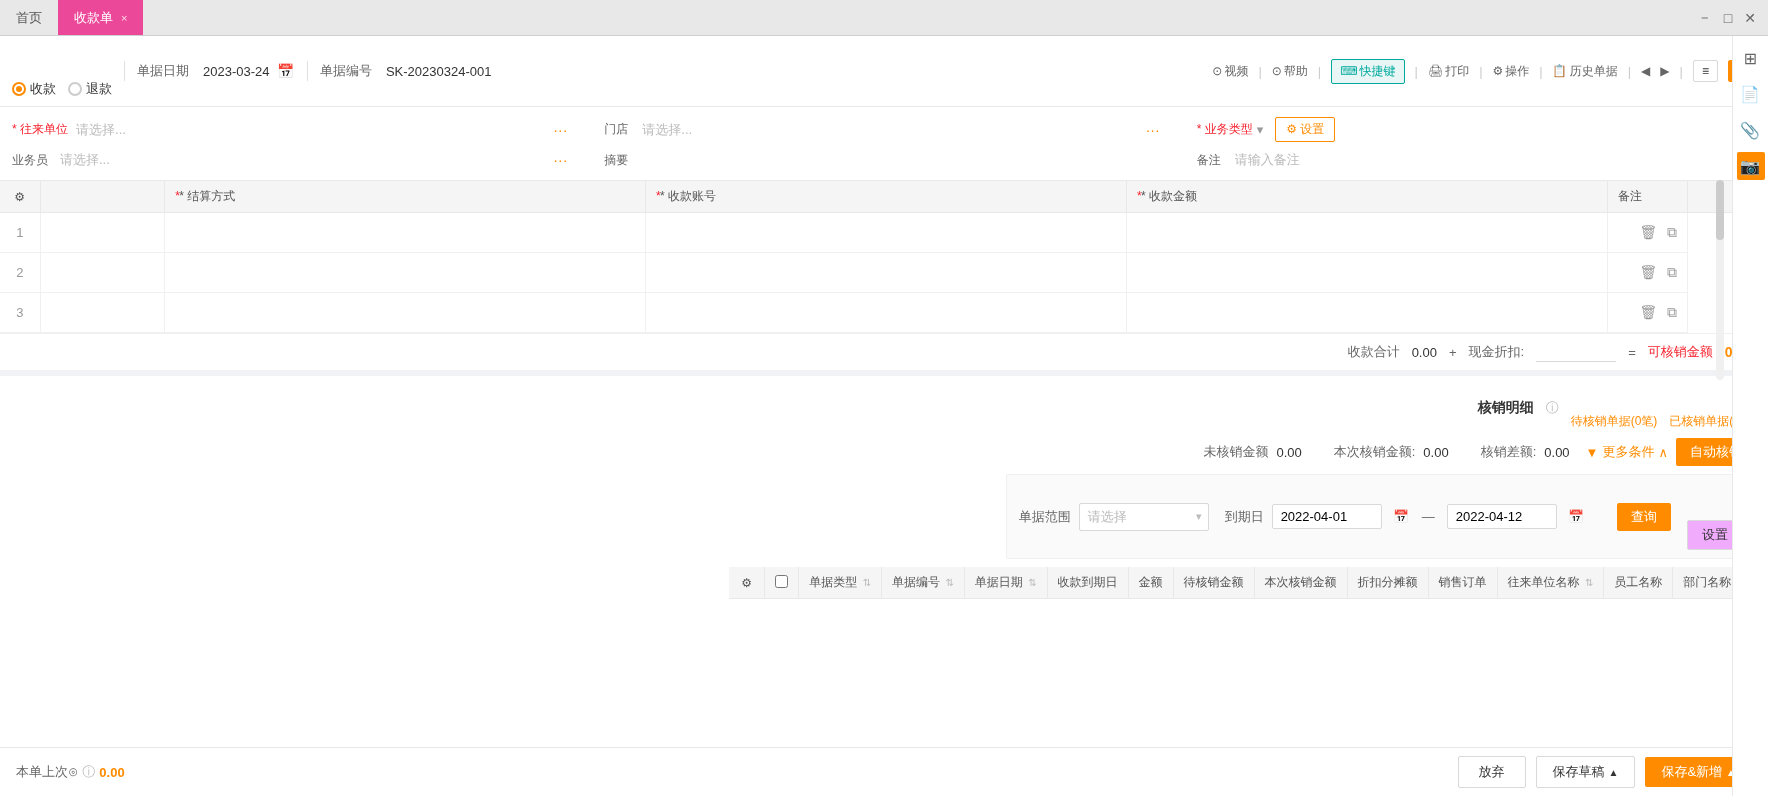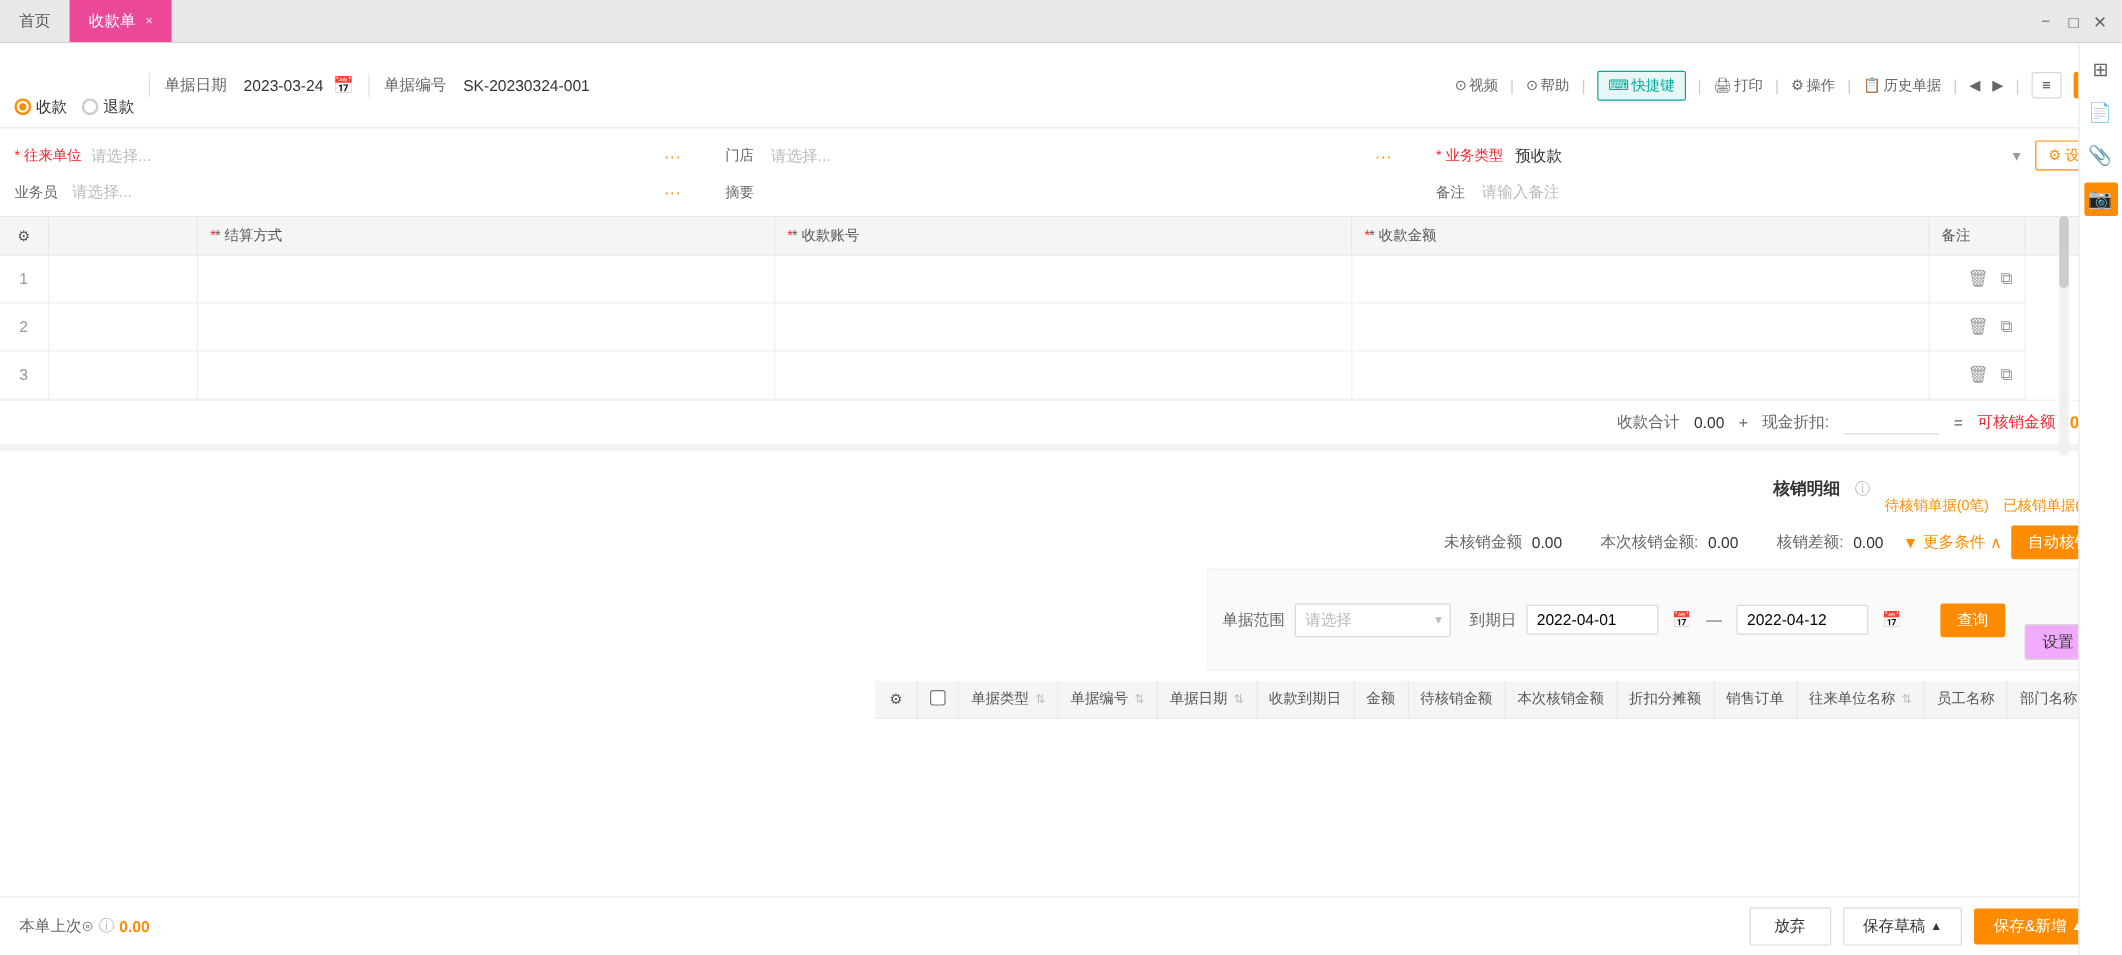--- a/index.html
+++ b/index.html
@@ -216,21 +216,20 @@
 
       <div class="form-field" style="flex:2;">
         <span class="form-field-label optional">门店</span>
         <input class="form-input" type="text" style="margin-left: 6px;" placeholder="请选择...">
         <span class="more-btn">···</span>
       </div>
       <div class="field-divider"></div>
 
       <div class="form-field" style="flex:2;">
         <span class="form-field-label">* 业务类型</span>
-        <span style="margin-left:6px;flex:1;font-size:13px;color:#333;">预收款</span>
         <span class="chevron-down">▾</span>
         <button class="settings-btn" style="margin-left:12px;">⚙ 设置</button>
       </div>
     </div>
     <div class="form-row">
 
       <div class="form-field" style="flex:2;">
         <span class="form-field-label optional">业务员</span>
         <input class="form-input" type="text" style="margin-left: 4px;" placeholder="请选择...">
         <span class="more-btn">···</span>

